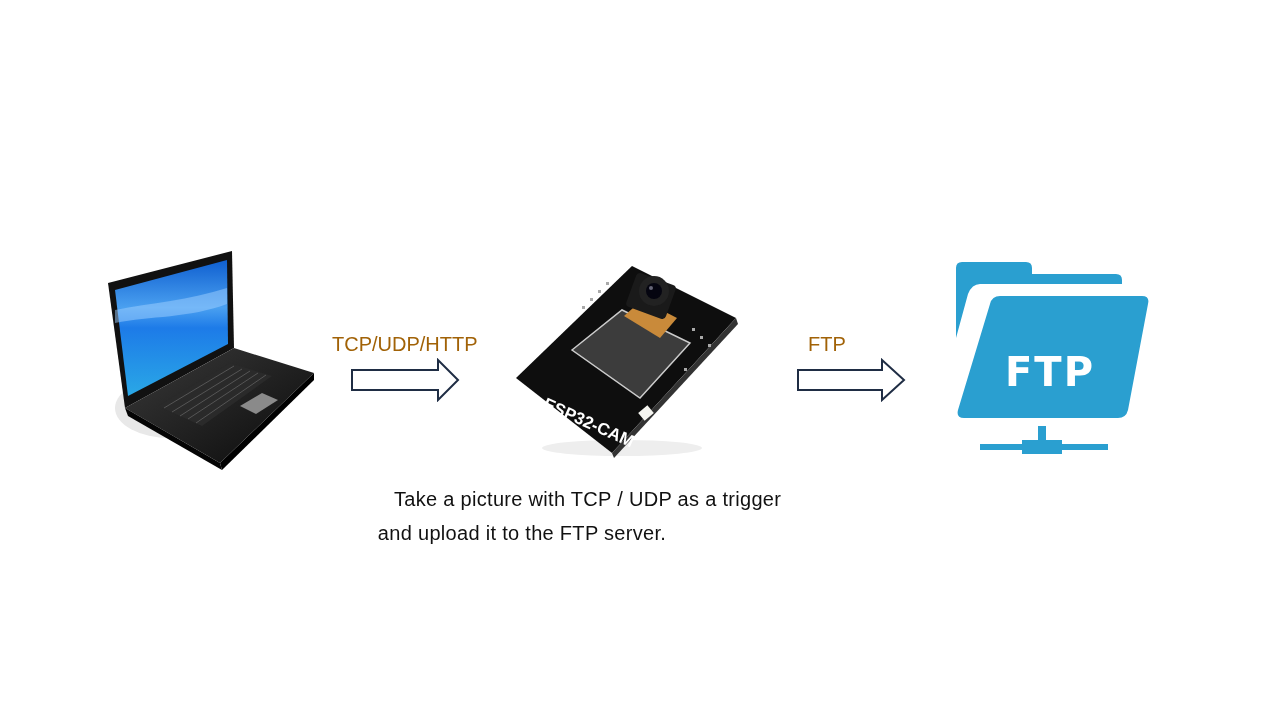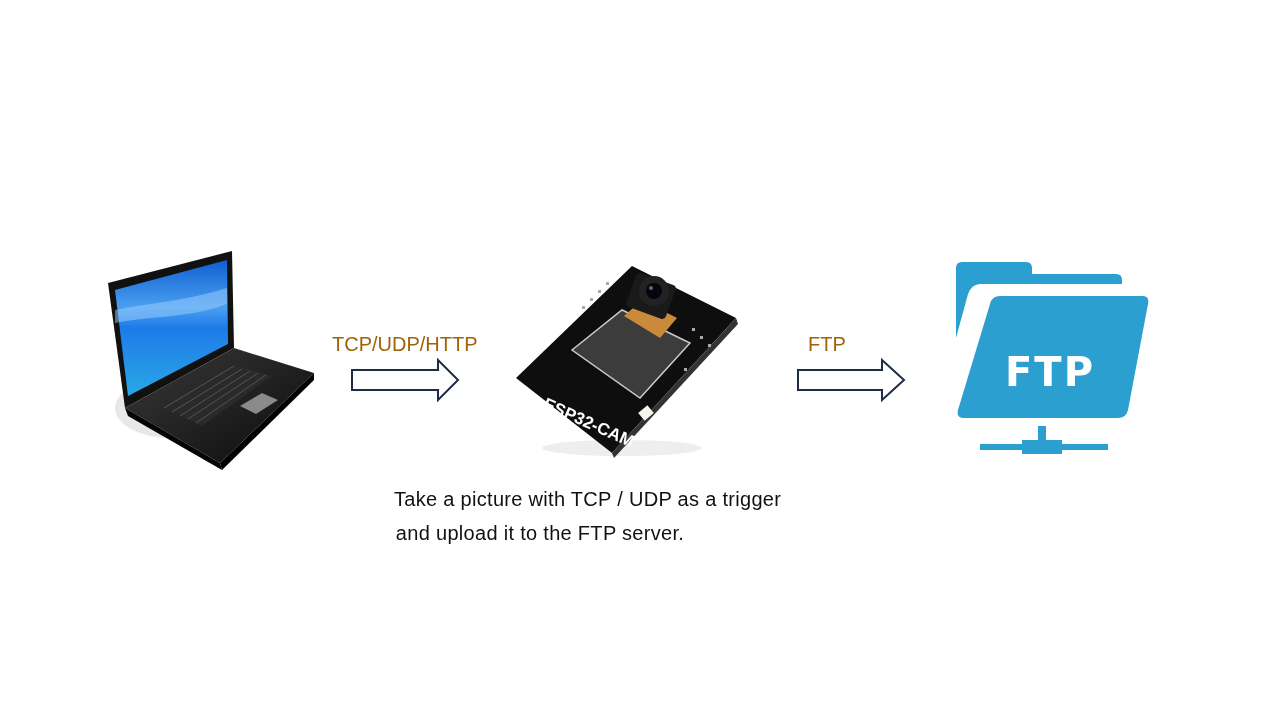--- a/index.html
+++ b/index.html
@@ -104,13 +104,13 @@
     <path d="M40,46 Q42,38 50,38 L192,38 Q200,38 198,46 L178,152 Q176,160 168,160 L14,160 Q6,160 8,152 Z" fill="#2a9fd0"></path>
 
     <rect x="88" y="168" width="8" height="16" fill="#2a9fd0"></rect>
     <rect x="30" y="186" width="128" height="6" fill="#2a9fd0"></rect>
     <rect x="72" y="182" width="40" height="14" fill="#2a9fd0"></rect>
     <text x="100" y="128" text-anchor="middle" fill="#ffffff" font-family="DejaVu Sans, sans-serif" font-weight="bold" font-size="40" letter-spacing="2">FTP</text>
   </svg>
 </div>
 
 <div class="abs caption" style="left:386px;top:485px;margin-left:8px;">Take a picture with TCP / UDP as a trigger</div>
-<div class="abs caption" style="left:390px;top:519px;"> and upload it to the FTP server.</div>
+<div class="abs caption" style="left:372px;top:519px;"> and upload it to the FTP server.</div>
 
 </body></html>

